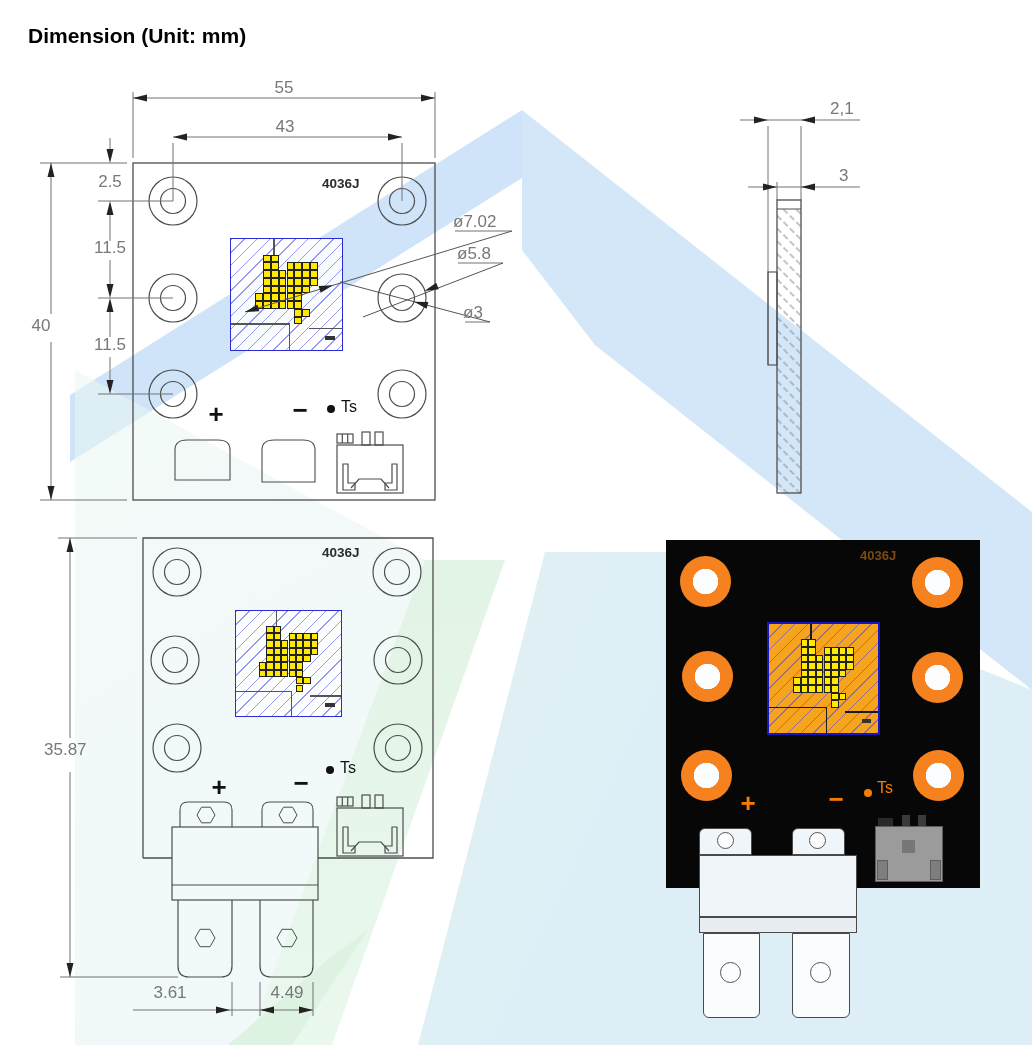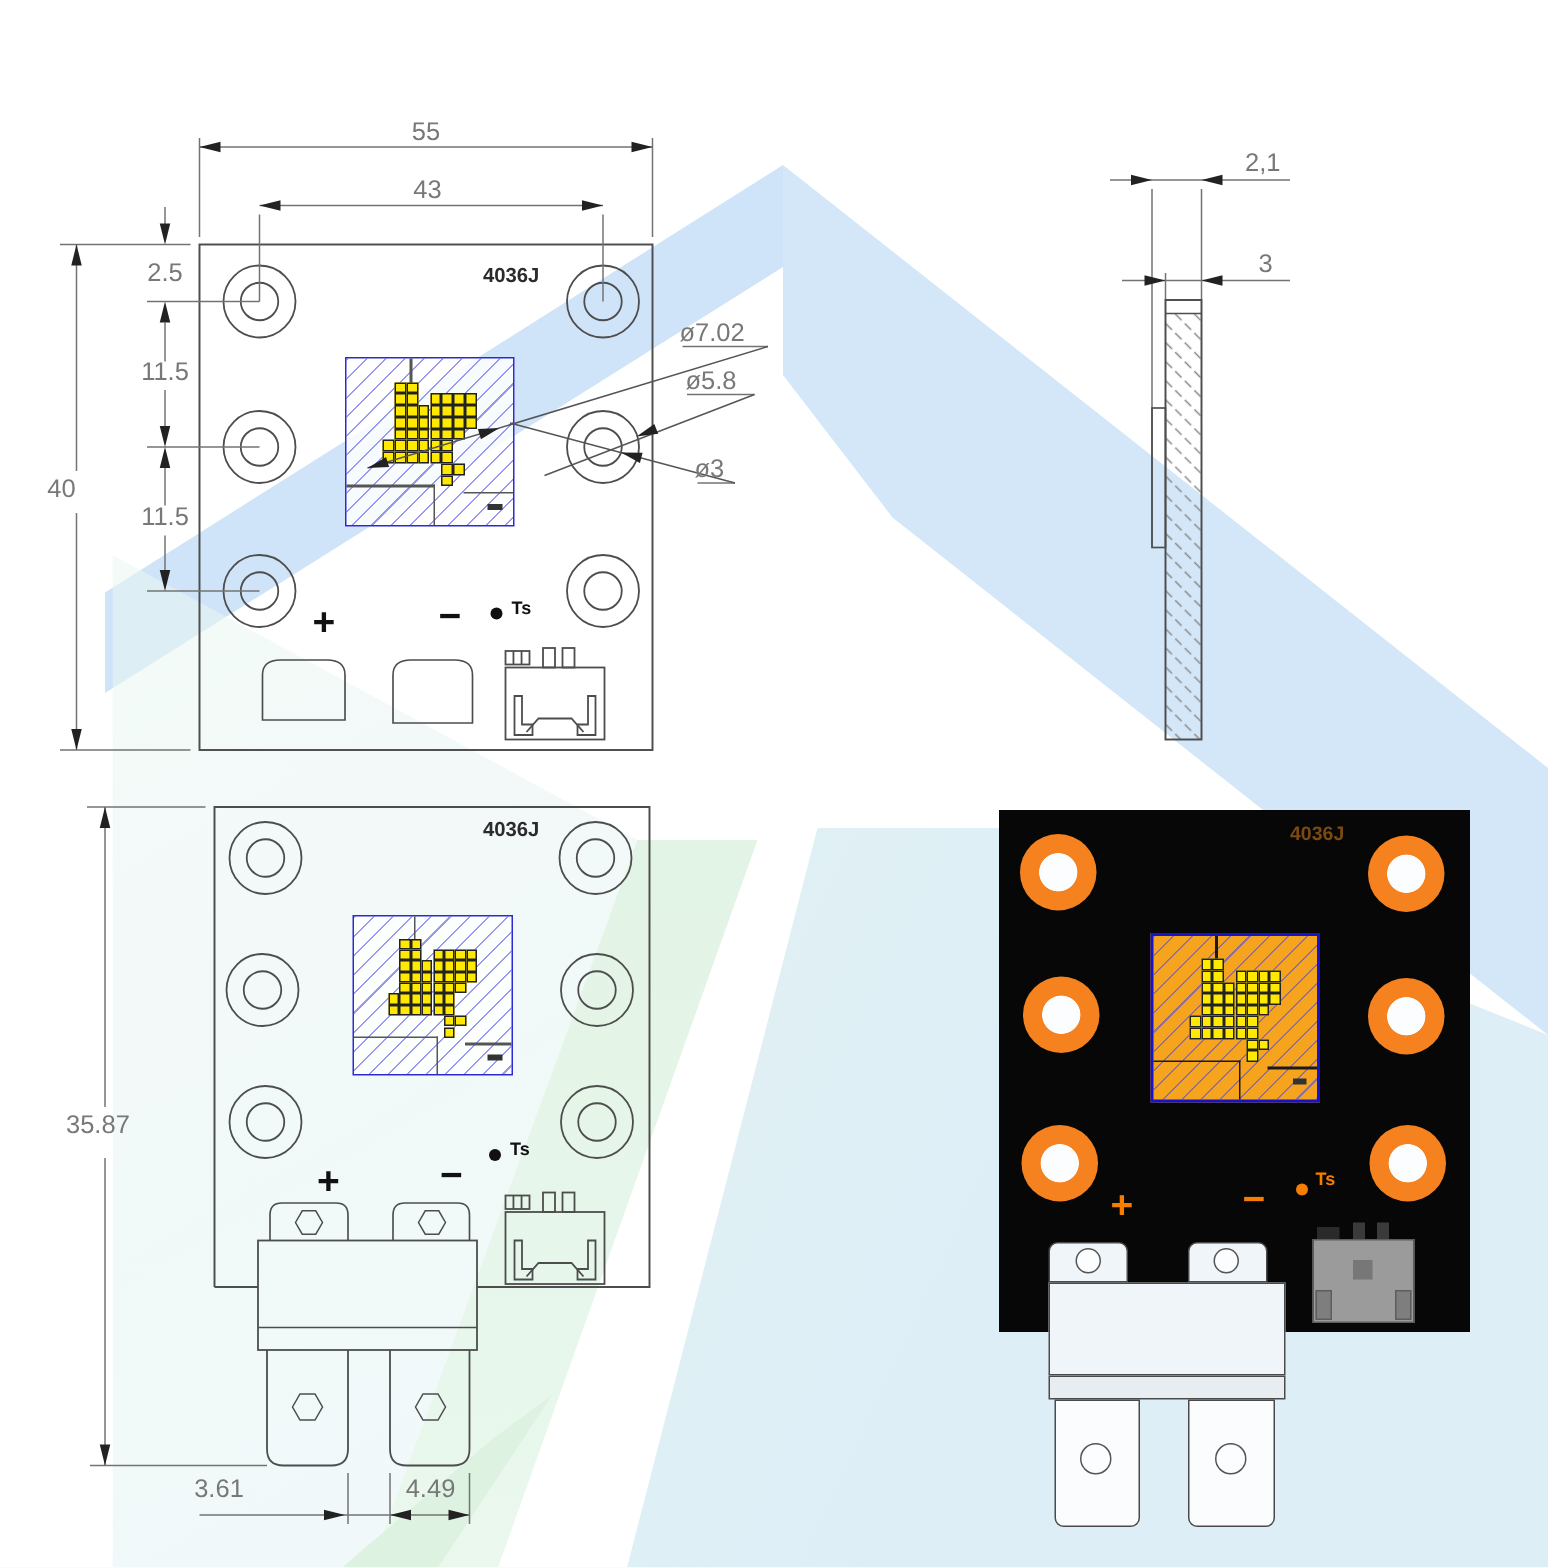--- a/index.html
+++ b/index.html
@@ -20,21 +20,21 @@
   
   .layer1{position:absolute;inset:0;z-index:1;}
   svg.linework{position:absolute;left:0;top:0;z-index:2;pointer-events:none;}
   .layer3{position:absolute;inset:0;z-index:3;pointer-events:none;}
   
   .lbl{position:absolute;color:#787878;font-size:17px;line-height:1;white-space:nowrap;}
   .ctr{transform:translateX(-50%);}
   .title{position:absolute;left:28px;top:24px;font-size:21px;font-weight:bold;color:#000;}
   .part{color:#2b2b2b;font-weight:bold;font-size:13.5px;}
   .sign{color:#111;font-weight:bold;font-size:26px;}
-  .tstxt{color:#111;font-weight:bold;font-size:12px;}
+  .tstxt{color:#111;font-weight:normal;font-size:16px;}
   .dot{position:absolute;width:8px;height:8px;border-radius:50%;background:#111;}
   .or{color:#F57E00 !important;}
   .ordot{background:#F57E00 !important;}
   .part-dark{color:#7a4a12;font-weight:bold;font-size:13px;}
   
   .led-square{position:absolute;box-sizing:border-box;border:1.5px solid #2b2bd5;
               background:rgba(255,255,255,.85);}
   .led-square.rendered{background:#F6A41E;border:2px solid #1414cc;}
   .led-hatch{position:absolute;inset:0;
      background:repeating-linear-gradient(135deg,rgba(70,70,230,.55) 0 1px,transparent 1px 9px);}
@@ -396,41 +396,42 @@
       <line x1="260" y1="982" x2="260" y2="1016" stroke="#737373" stroke-width="1"></line>
       <line x1="313" y1="982" x2="313" y2="1016" stroke="#737373" stroke-width="1"></line>
       <line x1="133" y1="1010" x2="313" y2="1010" stroke="#737373" stroke-width="1"></line>
       <polygon points="230,1010 216,1006.5 216,1013.5" fill="#222"></polygon>
       <polygon points="260,1010 274,1006.5 274,1013.5" fill="#222"></polygon>
       <polygon points="313,1010 299,1006.5 299,1013.5" fill="#222"></polygon>
     </g>
   </svg>
 
   <div class="layer3">
+    <div class="title">Dimension (Unit: mm)</div>
 
     <span class="lbl ctr" style="left:284px;top:79px">55</span>
     <span class="lbl ctr" style="left:285px;top:118px">43</span>
     <span class="lbl ctr" style="left:41px;top:317px">40</span>
     <span class="lbl ctr" style="left:110px;top:173px">2.5</span>
     <span class="lbl ctr" style="left:110px;top:239px">11.5</span>
     <span class="lbl ctr" style="left:110px;top:336px">11.5</span>
     <span class="lbl" style="left:453px;top:213px">ø7.02</span>
     <span class="lbl" style="left:457px;top:245px">ø5.8</span>
     <span class="lbl" style="left:463px;top:304px">ø3</span>
     <span class="part" style="position:absolute;left:322px;top:176px">4036J</span>
     <span class="sign ctr" style="position:absolute;left:216px;top:399px">+</span>
     <span class="sign ctr" style="position:absolute;left:300px;top:395px">−</span>
     <span class="dot" style="left:327px;top:405px"></span>
     <span class="tstxt" style="position:absolute;left:341px;top:398px">Ts</span>
 
     <span class="lbl" style="left:830px;top:100px">2,1</span>
     <span class="lbl" style="left:839px;top:167px">3</span>
 
     <span class="lbl" style="left:44px;top:741px">35.87</span>
-    <span class="lbl ctr" style="left:146px;top:984px">3.61</span>
+    <span class="lbl ctr" style="left:170px;top:984px">3.61</span>
     <span class="lbl ctr" style="left:287px;top:984px">4.49</span>
     <span class="part" style="position:absolute;left:322px;top:545px">4036J</span>
     <span class="sign ctr" style="position:absolute;left:219px;top:772px">+</span>
     <span class="sign ctr" style="position:absolute;left:301px;top:768px">−</span>
     <span class="dot" style="left:326px;top:766px"></span>
     <span class="tstxt" style="position:absolute;left:340px;top:759px">Ts</span>
 
     <span class="part-dark" style="position:absolute;left:860px;top:548px">4036J</span>
     <span class="sign or ctr" style="position:absolute;left:748px;top:788px">+</span>
     <span class="sign or ctr" style="position:absolute;left:836px;top:784px">−</span>

